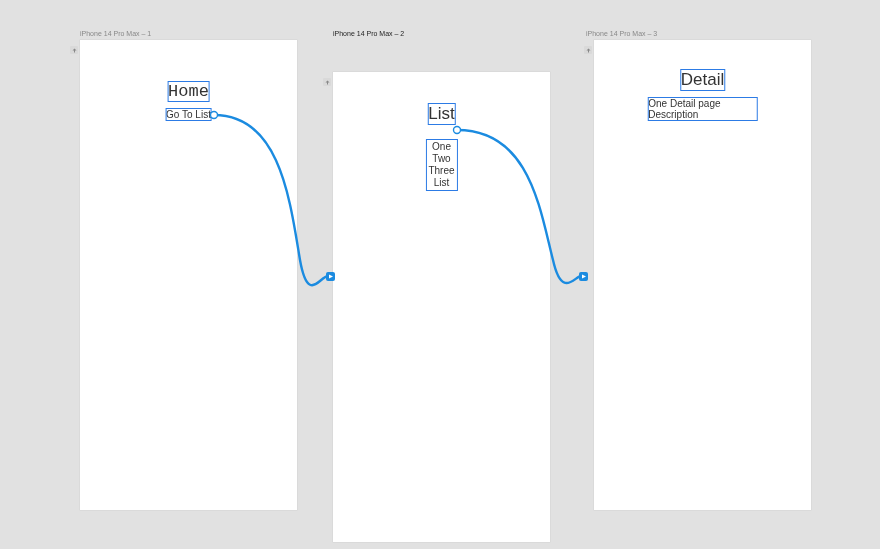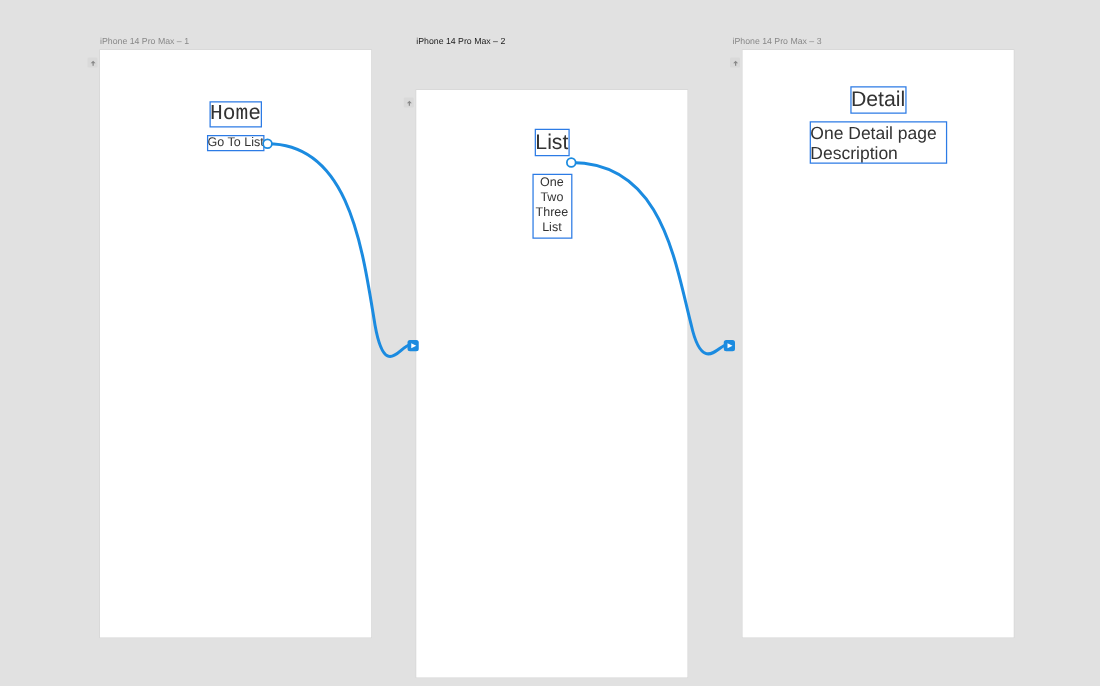--- a/index.html
+++ b/index.html
@@ -60,21 +60,21 @@
     .ab3 .heading { top:30px; }
 
     .link-text {
       position:absolute;
       left:50%;
       transform:translateX(-50%);
       font-size:10px;
       color:#333;
     }
     .ab1 .link-text { top:69px;text-align:right; }
-    .ab3 .desc { top:58px; font-size:14px; color:#333; }
+    .ab3 .desc { top:58px; font-size:10px; color:#333; }
 
     .list-box {
       position:absolute;
       left:50%; transform:translateX(-50%);
       top:68px;
       outline:1px solid #2c7be5;
       display:flex; flex-direction:column;
       align-items:center;
       padding:1px 2px;
     }

